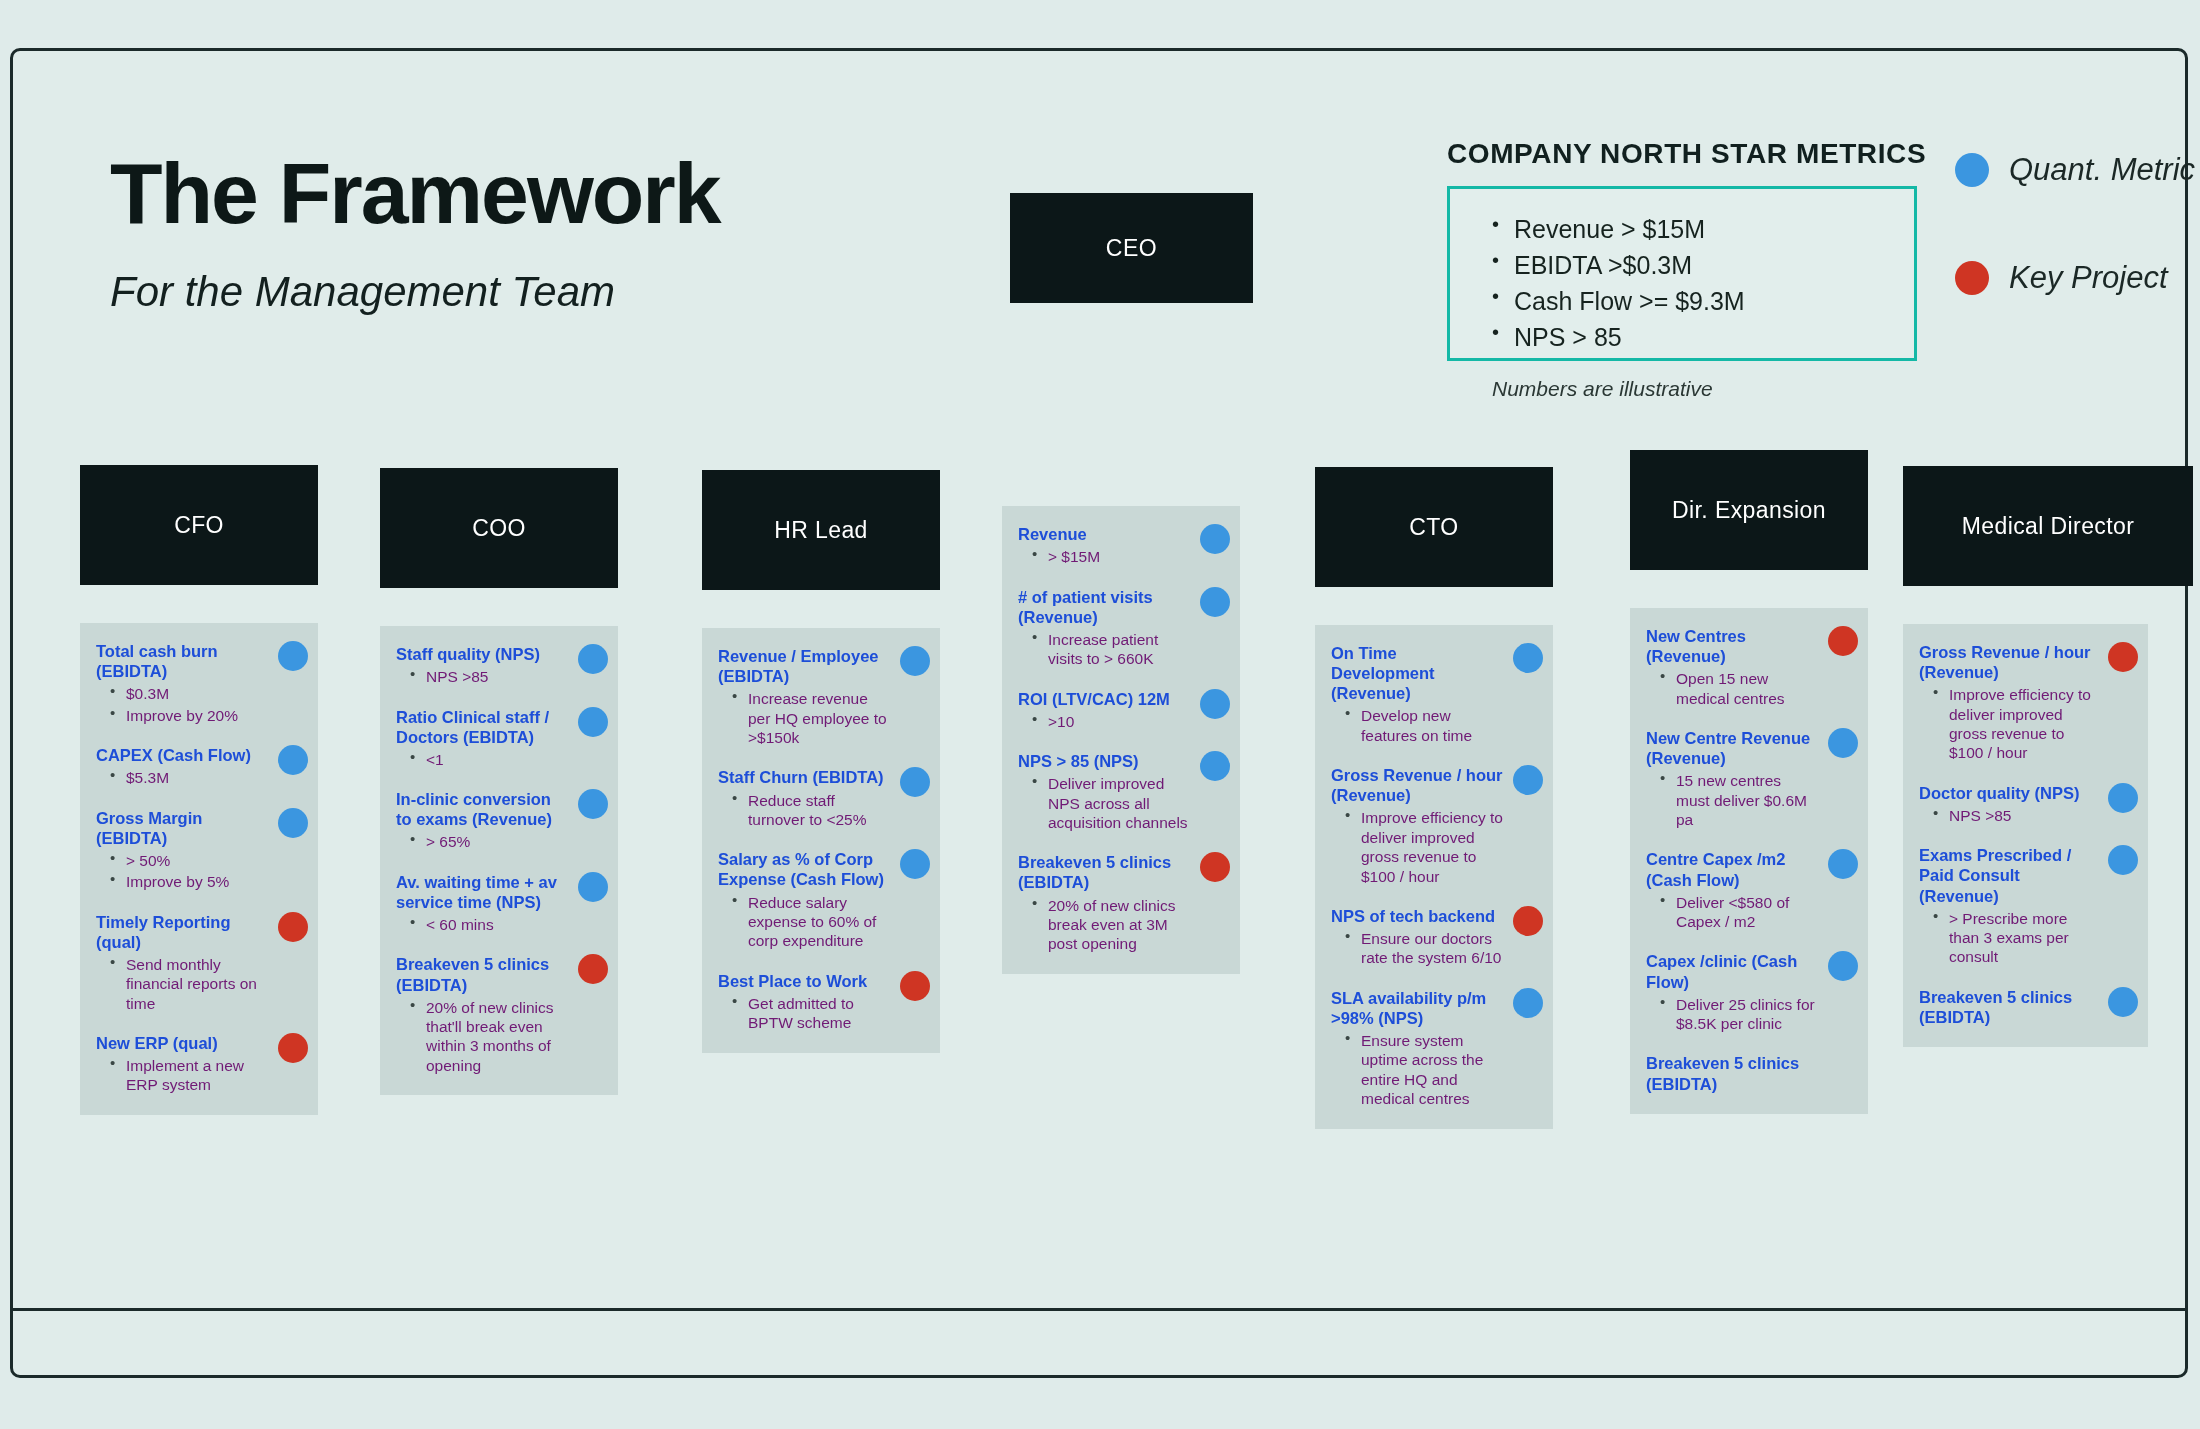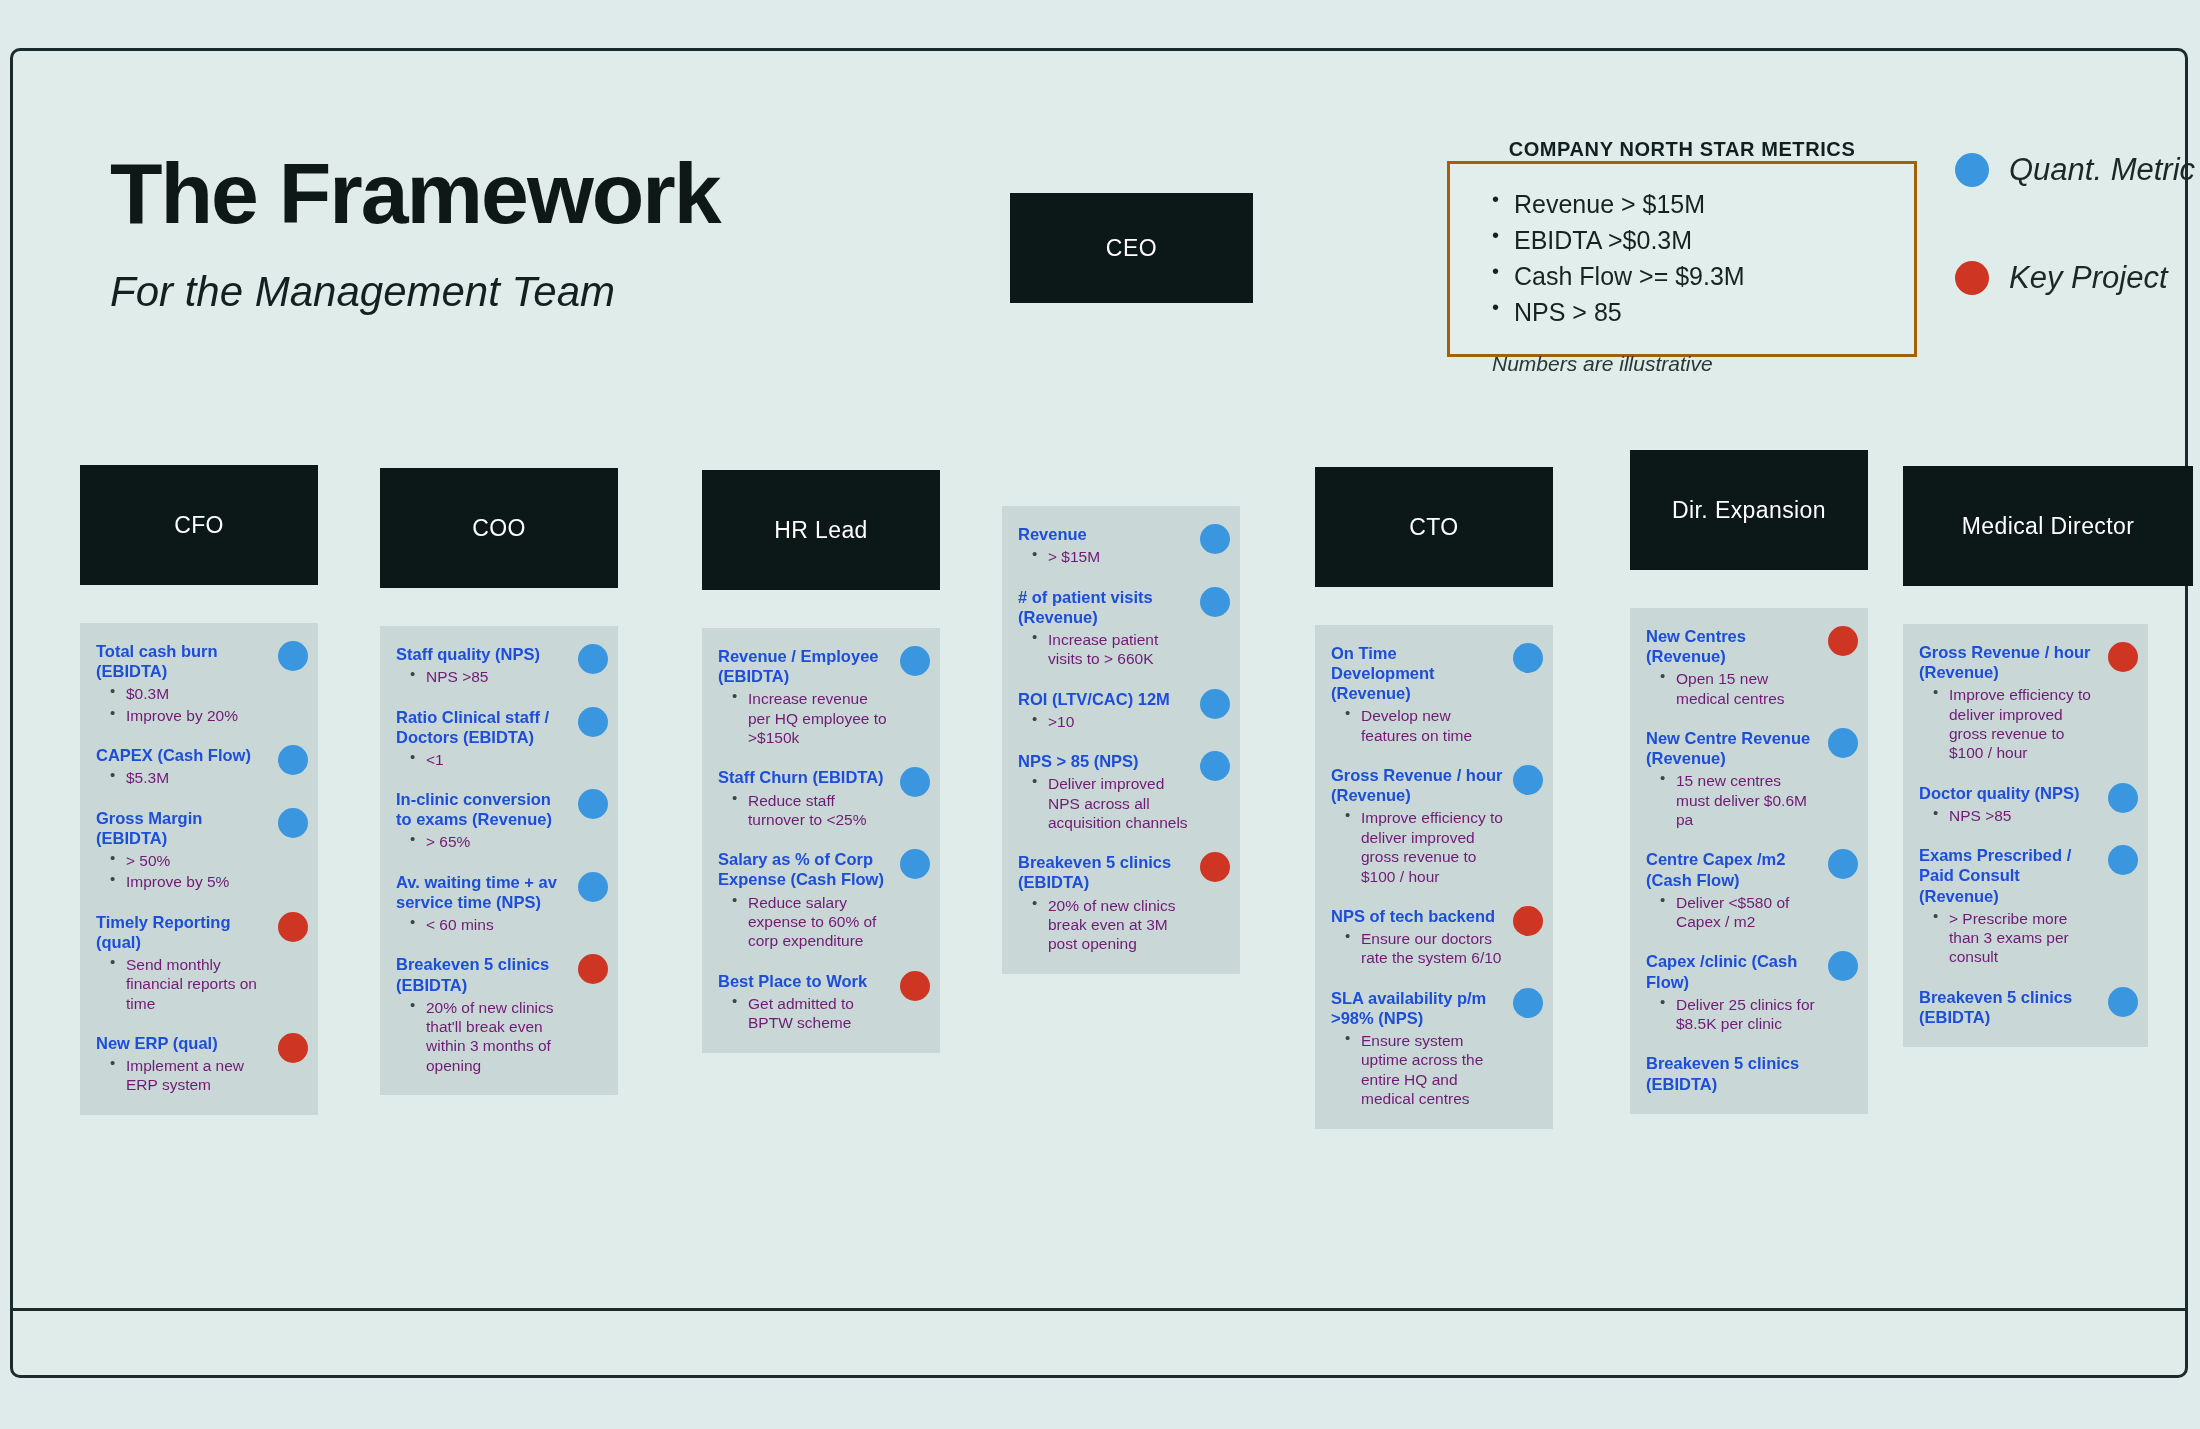--- a/index.html
+++ b/index.html
@@ -85,33 +85,34 @@
   }
 
   
   .nsm-wrap {
     position: absolute;
     left: 1447px;
     top: 138px;
     width: 470px;
   }
   .nsm-heading {
-    font-size: 20px;
+    font-size: 28px;
     font-weight: 700;
     color: #11201f;
     letter-spacing: .6px;
-    text-align: center;
+    text-align: left;
+    margin-bottom: 16px;
     white-space: nowrap;
   }
   .nsm-box {
-    border: 3px solid #a16207;
+    border: 3px solid #14b8a6;
     background: #e2eeec;
     padding: 22px 12px 18px 18px;
     box-sizing: border-box;
-    height: 196px;
+    height: 175px;
   }
   .nsm-list {
     margin: 0;
     padding-left: 46px;
     list-style: none;
   }
   .nsm-list li {
     position: relative;
     font-size: 25px;
     color: #16231f;

